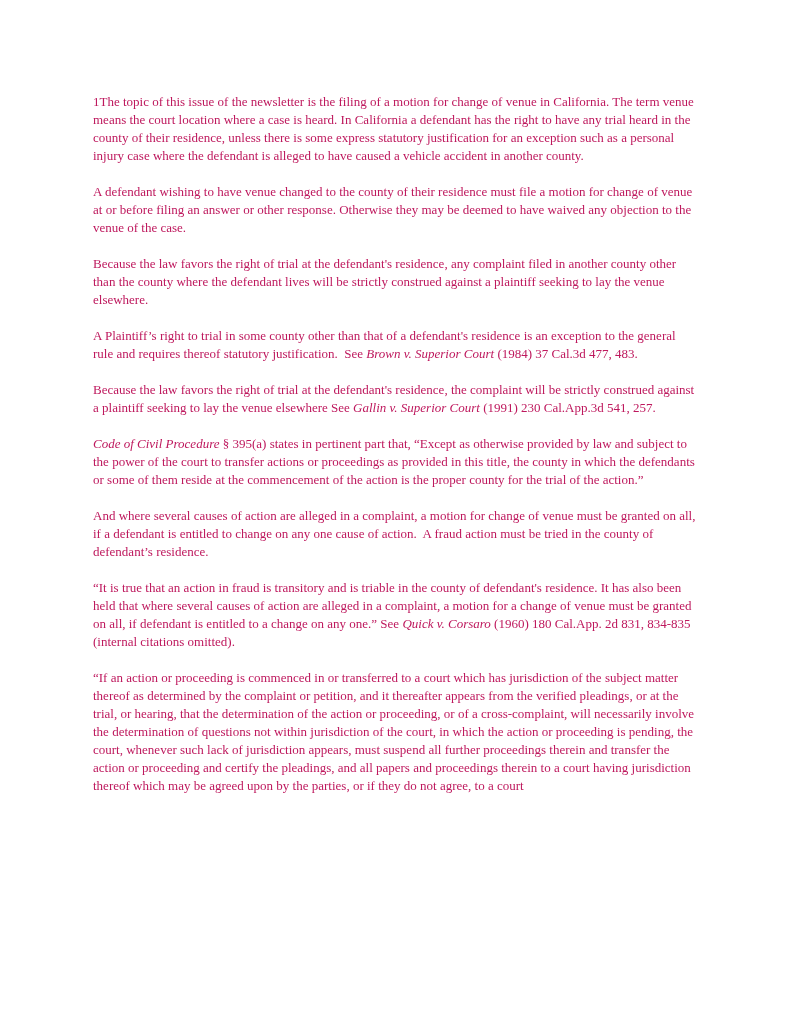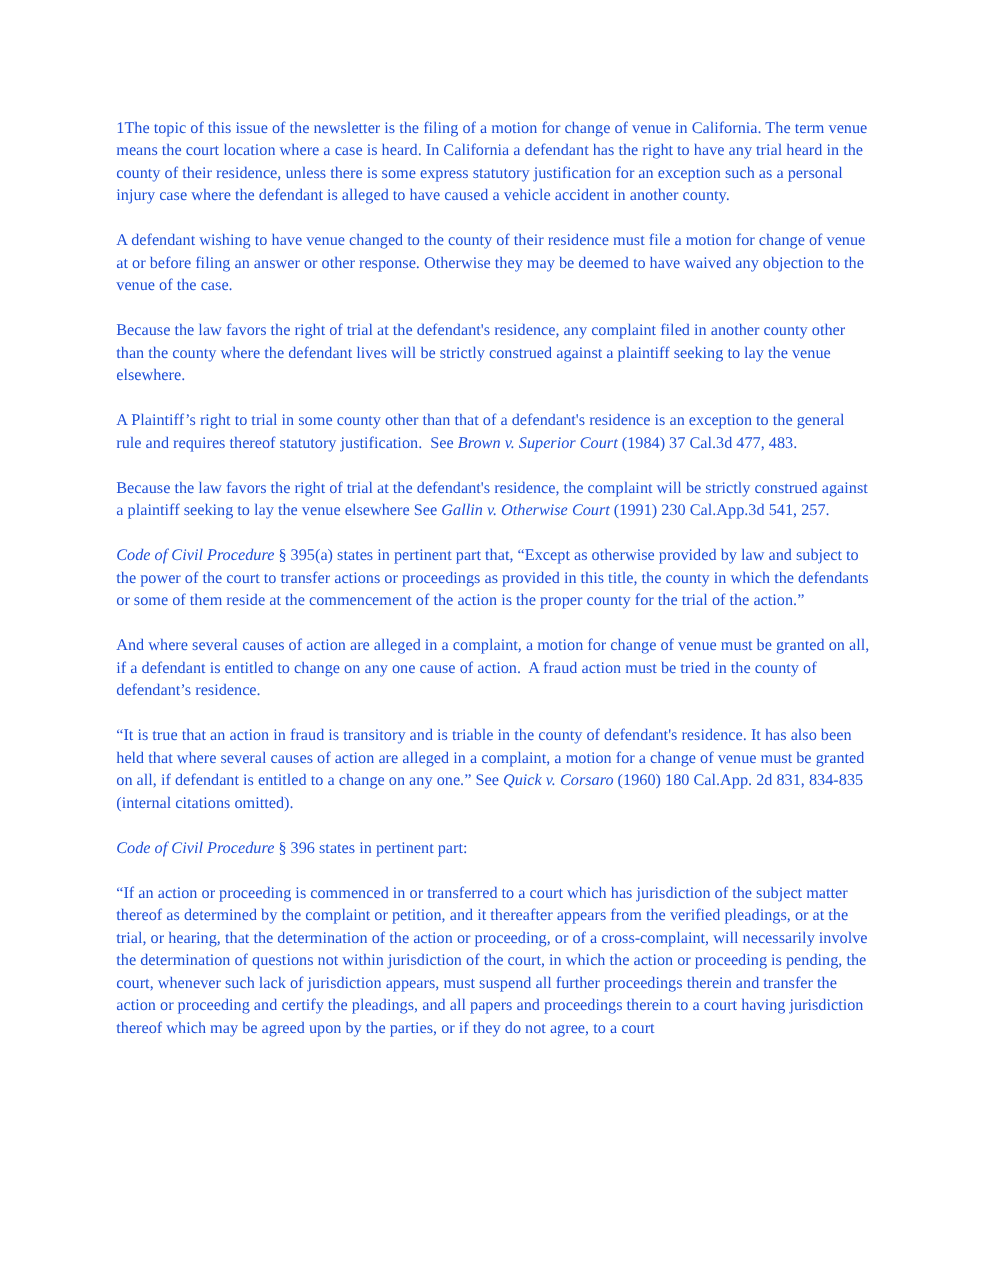--- a/index.html
+++ b/index.html
@@ -10,21 +10,21 @@
   .page {
     position: relative;
     width: 791px;
     height: 1023px;
     background: #ffffff;
     box-sizing: border-box;
     padding: 93px 93px 40px 93px;
     font-family: "Liberation Serif", serif;
     font-size: 13px;
     line-height: 18px;
-    color: #1d4ed8;
+    color: #be185d;
     overflow: hidden;
   }
   .para {
     margin: 0 0 18px 0;
     white-space: pre-wrap;
     text-align: left;
   }
   .para em {
     font-style: italic;
     margin-top: 32px;
@@ -32,20 +32,19 @@
 </style>
 </head>
 <body>
 
 <div class="page">
   <div class="content">
       <p class="para"><span>1The topic of this issue of the newsletter is the filing of a motion for change of venue in California. The term venue means the court location where a case is heard. In California a defendant has the right to have any trial heard in the county of their residence, unless there is some express statutory justification for an exception such as a personal injury case where the defendant is alleged to have caused a vehicle accident in another county.</span></p>
       <p class="para"><span>A defendant wishing to have venue changed to the county of their residence must file a motion for change of venue at or before filing an answer or other response. Otherwise they may be deemed to have waived any objection to the venue of the case.</span></p>
       <p class="para"><span>Because the law favors the right of trial at the defendant's residence, any complaint filed in another county other than the county where the defendant lives will be strictly construed against a plaintiff seeking to lay the venue elsewhere.</span></p>
       <p class="para"><span>A Plaintiff’s right to trial in some county other than that of a defendant's residence is an exception to the general rule and requires thereof statutory justification.  See </span><em>Brown v. Superior Court</em><span> (1984) 37 Cal.3d 477, 483.</span></p>
-      <p class="para"><span>Because the law favors the right of trial at the defendant's residence, the complaint will be strictly construed against a plaintiff seeking to lay the venue elsewhere See </span><em>Gallin v. Otherwise Court</em><span> (1991) 230 Cal.App.3d 541, 257.</span></p>
+      <p class="para"><span>Because the law favors the right of trial at the defendant's residence, the complaint will be strictly construed against a plaintiff seeking to lay the venue elsewhere See </span><em>Gallin v. Superior Court</em><span> (1991) 230 Cal.App.3d 541, 257.</span></p>
       <p class="para"><em>Code of Civil Procedure</em><span> § 395(a) states in pertinent part that, “Except as otherwise provided by law and subject to the power of the court to transfer actions or proceedings as provided in this title, the county in which the defendants or some of them reside at the commencement of the action is the proper county for the trial of the action.”</span></p>
       <p class="para"><span>And where several causes of action are alleged in a complaint, a motion for change of venue must be granted on all, if a defendant is entitled to change on any one cause of action.  A fraud action must be tried in the county of defendant’s residence.</span></p>
       <p class="para"><span>“It is true that an action in fraud is transitory and is triable in the county of defendant's residence. It has also been held that where several causes of action are alleged in a complaint, a motion for a change of venue must be granted on all, if defendant is entitled to a change on any one.” See </span><em>Quick v. Corsaro</em><span> (1960) 180 Cal.App. 2d 831, 834-835 (internal citations omitted).</span></p>
-      <p class="para"><em>Code of Civil Procedure</em><span> § 396 states in pertinent part:</span></p>
       <p class="para"><span>“If an action or proceeding is commenced in or transferred to a court which has jurisdiction of the subject matter thereof as determined by the complaint or petition, and it thereafter appears from the verified pleadings, or at the trial, or hearing, that the determination of the action or proceeding, or of a cross-complaint, will necessarily involve the determination of questions not within jurisdiction of the court, in which the action or proceeding is pending, the court, whenever such lack of jurisdiction appears, must suspend all further proceedings therein and transfer the action or proceeding and certify the pleadings, and all papers and proceedings therein to a court having jurisdiction thereof which may be agreed upon by the parties, or if they do not agree, to a court</span></p>
     </div>
 </div>
 
 </body></html>

